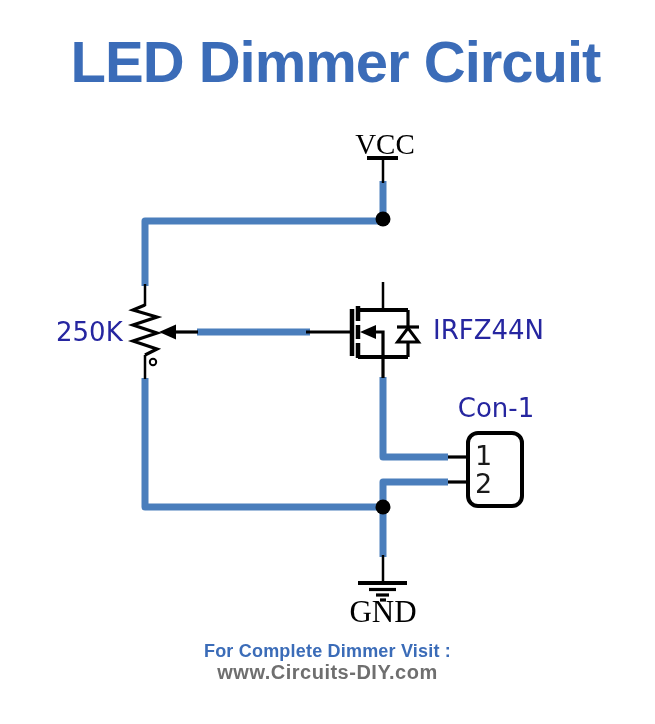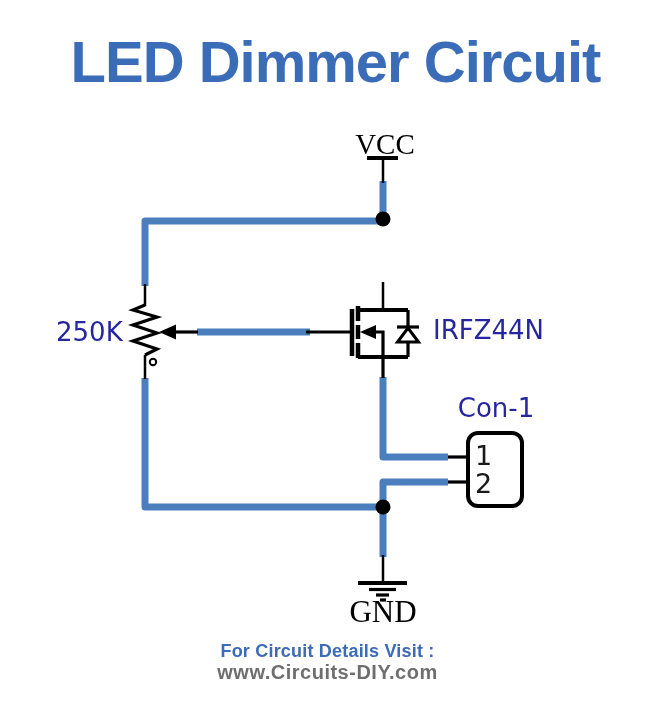--- a/index.html
+++ b/index.html
@@ -100,14 +100,14 @@
   <g>
     <path class="blk-thin" d="M383,555 V582"></path>
     <path class="blk-bar" d="M358,583 H407" stroke-width="3.6"></path>
     <path class="blk-med" d="M369,589.5 H396"></path>
     <path class="blk-med" d="M376,595 H389"></path>
     <path class="blk-med" d="M380,600 H386"></path>
     <text class="t-serif" x="383" y="622" font-size="31" text-anchor="middle">GND</text>
   </g>
 </svg>
 
-<div class="footer footer-line1">For Circuit Details Visit :</div>
+<div class="footer footer-line1">For Complete Dimmer Visit :</div>
 <div class="footer footer-line2">www.Circuits-DIY.com</div>
 
 </body></html>

